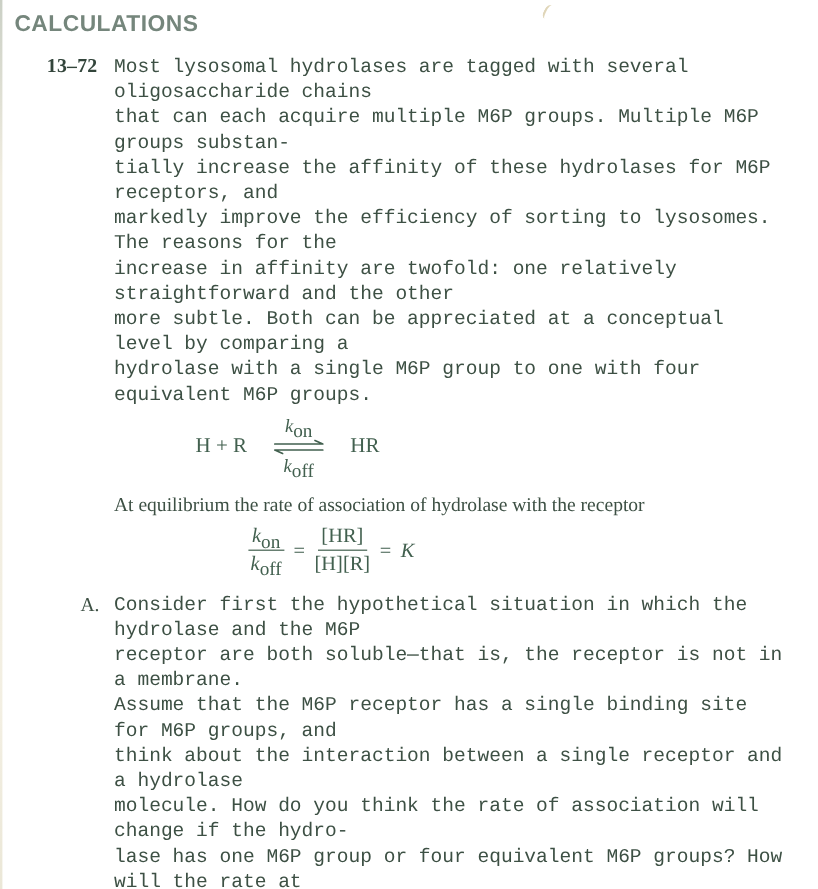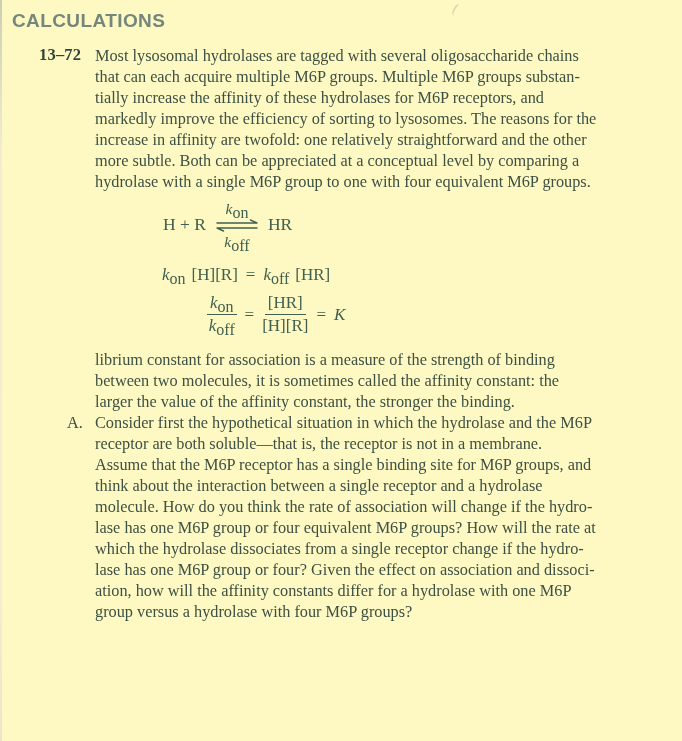--- a/index.html
+++ b/index.html
@@ -1,20 +1,20 @@
 <!DOCTYPE html>
 <html><head>
 <meta charset="utf-8">
 <style>
   * { margin:0; padding:0; box-sizing:border-box; }
   html, body { background:#ddd; }
   .page {
     position:relative;
     width:682px; height:741px;
-    background:#fef9c3;
+    background:#ffffff;
     font-family:"Liberation Serif", serif;
     color:#3d5044;
     overflow:hidden;
     padding:8px 22px 0 10px;
   }
   .edge-strip {
     position:absolute; left:0; top:0; width:2px; height:100%;
     background:linear-gradient(#b9c0b2, #ece7d6 20%, #efead9 80%, #e4dfca);
     opacity:.75;
   }
@@ -28,29 +28,29 @@
     font-size:19px; font-weight:700;
     color:#75867c; letter-spacing:.4px;
     margin:2px 0 0 2px;
   }
   .problem { display:flex; margin-top:13px;margin-left:29px; }
   .prob-num {
     width:56px; flex:0 0 56px;
     font-weight:700; font-size:16.5px; color:#33453b; letter-spacing:.2px;
   }
   .prob-body { width:594px; font-size:16.3px; line-height:21px; }
-  .preline { white-space:pre-line; display:block; }
+  .preline { white-space:pre-line; display:block;font-family:Liberation Mono, monospace; }
   .tline { display:block; }
   .indent { text-indent:14px; }
   sub { font-size:16px; font-style:normal; line-height:0; }
   .ki { font-style:italic; }
   .Ki { font-style:italic; }
   .eq { color:#42604f; }
   .eq-scheme {
-    display:flex; align-items:center; gap:7px;
+    display:flex; align-items:center; gap:19px;
     margin:8px 0 13px 68px; font-size:17.5px; line-height:1.1;
   }
   .arrow-stack {
     display:inline-flex; flex-direction:column; align-items:center;
     line-height:1; margin:0 1px;
   }
   .k-label { font-size:15.5px; line-height:1; padding:1px 0; }
   .harpoons { display:block; margin:1px 0; }
   .arr { stroke:#42604f; stroke-width:1.4; fill:none; stroke-linecap:round; }
   .eq-rate { margin:10px 0 0 67px; font-size:17px; line-height:24px; }
@@ -94,42 +94,39 @@
             <svg class="harpoons" width="46" height="13" viewBox="0 0 46 13">
               <path class="arr" d="M3 4 H43 M43 4 L36.5 1"></path>
               <path class="arr" d="M43 9 H3 M3 9 L9.5 12"></path>
             </svg>
             <span class="k-label"><i class="ki">k</i><sub>off</sub></span>
           </span>
         <span>HR</span>
       </div>
 
       <div>
+        <span class="tline">At equilibrium the rate of association of hydrolase with the receptor</span>
       </div>
 
-      <div class="eq eq-rate"><i class="ki">k</i><sub>on</sub><span class="sp">[H][R]</span><span class="eqs">=</span><i class="ki">k</i><sub>off</sub><span class="sp">[HR]</span></div>
 
       <div class="eq eq-frac-row">
         <span class="frac">
             <span class="num"><i class="ki">k</i><sub>on</sub></span>
             <span class="den"><i class="ki">k</i><sub>off</sub></span>
           </span>
         <span class="eqs">=</span>
         <span class="frac">
             <span class="num">[HR]</span>
             <span class="den">[H][R]</span>
           </span>
         <span class="eqs">=</span>
         <i class="Ki">K</i>
       </div>
 
       <div>
-        <span class="preline">librium constant for association is a measure of the strength of binding
-between two molecules, it is sometimes called the affinity constant: the
-larger the value of the affinity constant, the stronger the binding.</span>
       </div>
 
       <div class="part">
         <span class="part-label">A.</span>
         <span class="preline">Consider first the hypothetical situation in which the hydrolase and the M6P
 receptor are both soluble—that is, the receptor is not in a membrane.
 Assume that the M6P receptor has a single binding site for M6P groups, and
 think about the interaction between a single receptor and a hydrolase
 molecule. How do you think the rate of association will change if the hydro-
 lase has one M6P group or four equivalent M6P groups? How will the rate at

